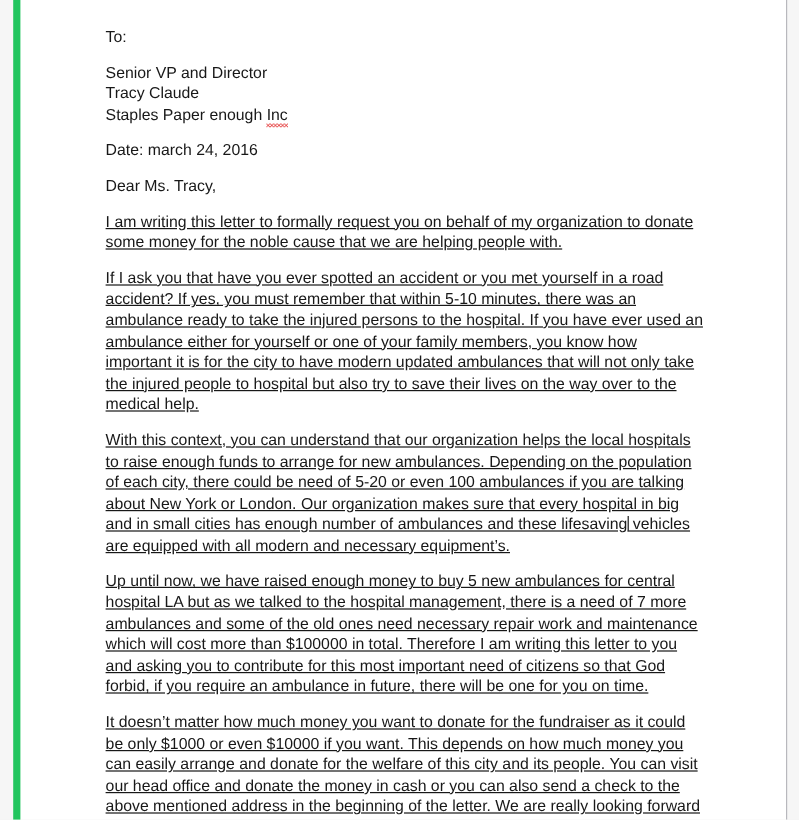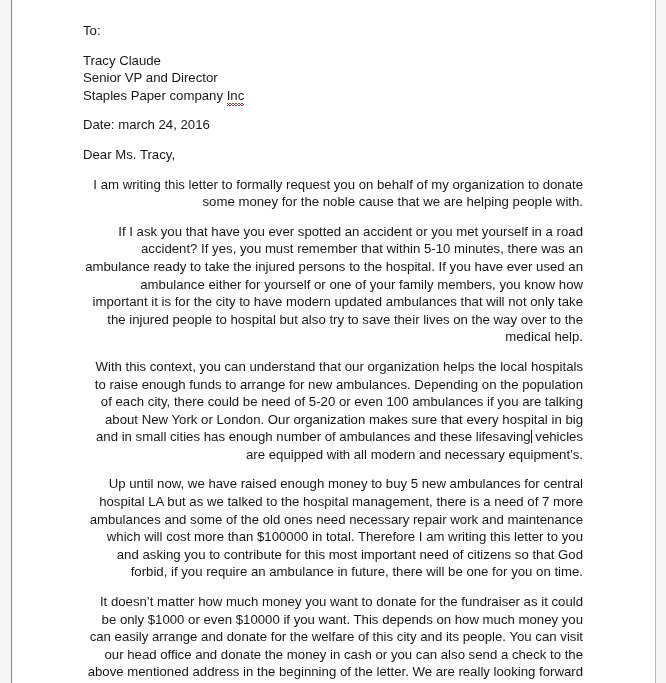--- a/index.html
+++ b/index.html
@@ -36,21 +36,21 @@
   }
 
   
   .page {
     position: absolute;
     top: 0;
     left: 11px;
     width: 645px;
     height: 683px;
     background: #ffffff;
-    border-left: 1px solid #22c55e;
+    border-left: 6px solid #22c55e;
     border-right: 1px solid #b8b8bd;
     box-sizing: border-box;
     overflow: hidden;
   }
   .page-body {
     padding: 22px 62px 0 71px;
     box-sizing: border-box;
   }
 
   
@@ -67,21 +67,22 @@
   .block {
     margin: 0 0 12px 0;
     max-width: 500px;
   }
   .block:last-child {
     margin-bottom: 0;
   }
   .para {
     margin: 0 0 12px 0;
     max-width: 500px;
-    text-align: right;
+    text-align: left;
+    text-decoration: underline;
   }
 
   
   .misspelled {
     position: relative;
     display: inline-block;
     text-align: right;
   }
   .misspelled::after {
     content: "";
@@ -117,23 +118,23 @@
 
   <div class="page">
     <div class="page-body">
       <div class="letter">
 
         <div class="block">
           <div class="line">To:</div>
         </div>
 
         <div class="block">
+          <div class="line">Senior VP and Director</div>
           <div class="line">Tracy Claude</div>
-          <div class="line">Senior VP and Director</div>
-          <div class="line"><span>Staples Paper company </span><span class="misspelled">Inc</span></div>
+          <div class="line"><span>Staples Paper enough </span><span class="misspelled">Inc</span></div>
         </div>
 
         <div class="block">
           <div class="line">Date: march 24, 2016</div>
         </div>
 
         <div class="block">
           <div class="line">Dear Ms. Tracy,</div>
         </div>
 

